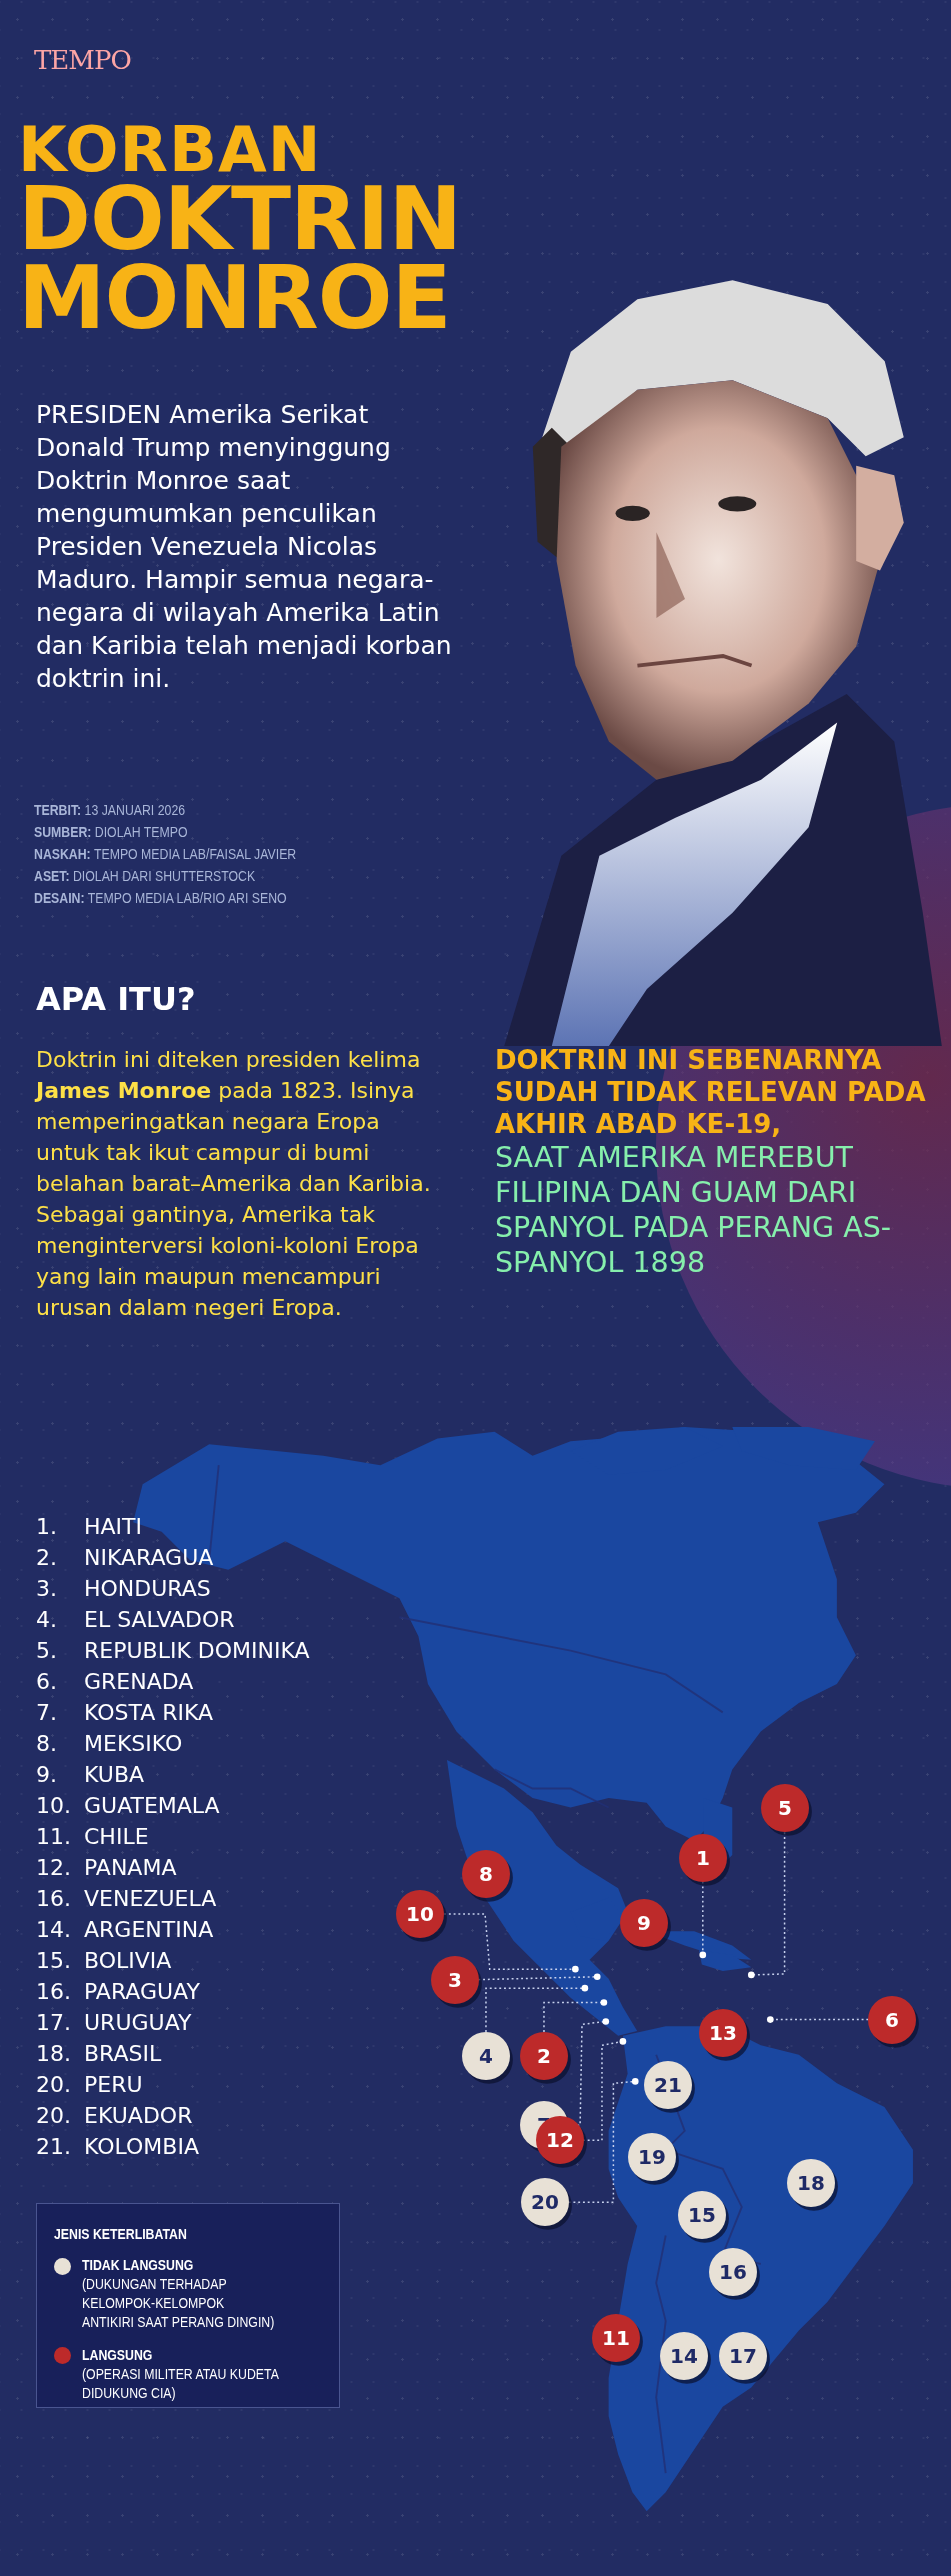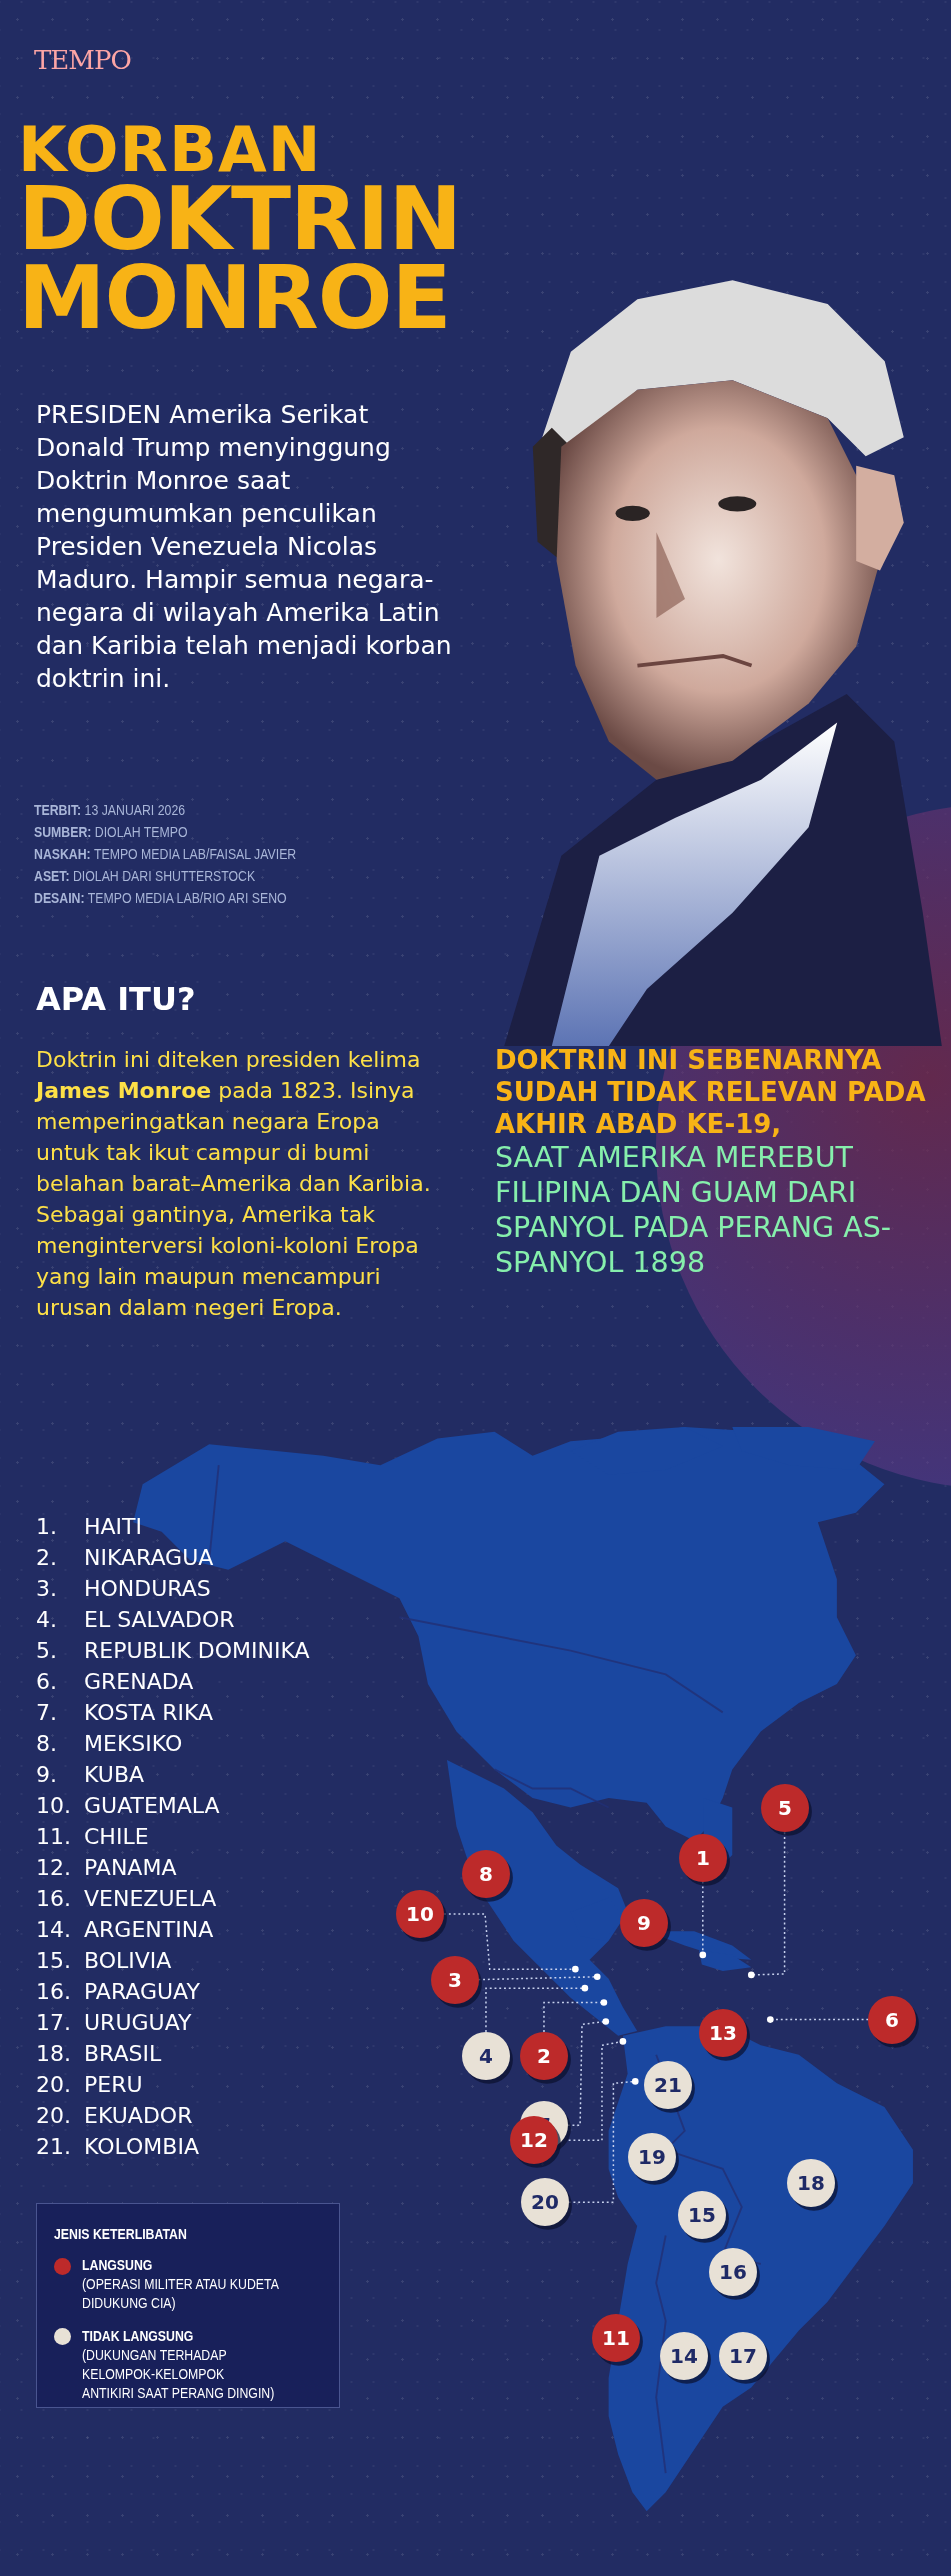--- a/index.html
+++ b/index.html
@@ -339,43 +339,43 @@
     <li>
       <span class="num">21.</span>
       <span>KOLOMBIA</span>
     </li>
   </ul>
 
 <div class="abs legend">
   <div class="lt">JENIS KETERLIBATAN</div>
   <div id="legend-items">
       <div class="row">
+        <span class="dot" style="background: rgb(232, 225, 214);"></span>
+        <div class="txt"><b>TIDAK LANGSUNG</b><span>(DUKUNGAN TERHADAP KELOMPOK-KELOMPOK ANTIKIRI SAAT PERANG DINGIN)</span></div>
+      </div>
+      <div class="row">
         <span class="dot" style="background: rgb(189, 42, 42);"></span>
         <div class="txt"><b>LANGSUNG</b><span>(OPERASI MILITER ATAU KUDETA DIDUKUNG CIA)</span></div>
-      </div>
-      <div class="row">
-        <span class="dot" style="background: rgb(232, 225, 214);"></span>
-        <div class="txt"><b>TIDAK LANGSUNG</b><span>(DUKUNGAN TERHADAP KELOMPOK-KELOMPOK ANTIKIRI SAAT PERANG DINGIN)</span></div>
       </div>
     </div>
 </div>
 
 <div id="markers">
     <div class="marker direct" style="left: 703px; top: 1858px;">1</div>
     <div class="marker direct" style="left: 544px; top: 2056px;">2</div>
     <div class="marker direct" style="left: 455px; top: 1980px;">3</div>
     <div class="marker indirect" style="left: 486px; top: 2056px;">4</div>
     <div class="marker direct" style="left: 785px; top: 1808px;">5</div>
     <div class="marker direct" style="left: 892px; top: 2020px;">6</div>
     <div class="marker indirect" style="left: 544px; top: 2125px;">7</div>
     <div class="marker direct" style="left: 486px; top: 1874px;">8</div>
     <div class="marker direct" style="left: 644px; top: 1923px;">9</div>
     <div class="marker direct" style="left: 420px; top: 1914px;">10</div>
     <div class="marker direct" style="left: 616px; top: 2338px;">11</div>
-    <div class="marker direct" style="left: 534px; top: 2140px; text-align: right;">12</div>
+    <div class="marker direct" style="left: 560px; top: 2140px; text-align: right;">12</div>
     <div class="marker direct" style="left: 723px; top: 2033px;">13</div>
     <div class="marker indirect" style="left: 684px; top: 2356px;">14</div>
     <div class="marker indirect" style="left: 702px; top: 2215px;">15</div>
     <div class="marker indirect" style="left: 733px; top: 2272px;">16</div>
     <div class="marker indirect" style="left: 743px; top: 2356px;">17</div>
     <div class="marker indirect" style="left: 811px; top: 2183px;">18</div>
     <div class="marker indirect" style="left: 652px; top: 2157px;">19</div>
     <div class="marker indirect" style="left: 545px; top: 2202px;">20</div>
     <div class="marker indirect" style="left: 668px; top: 2085px;">21</div>
   </div>

